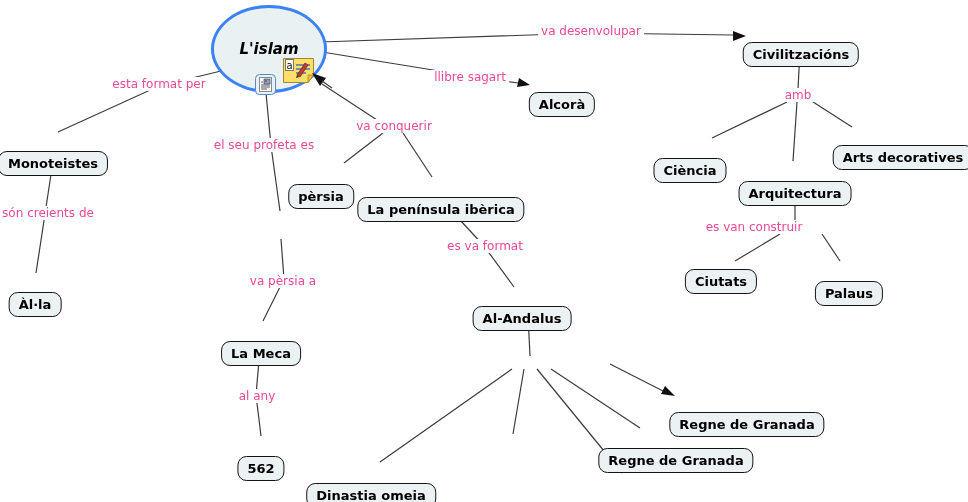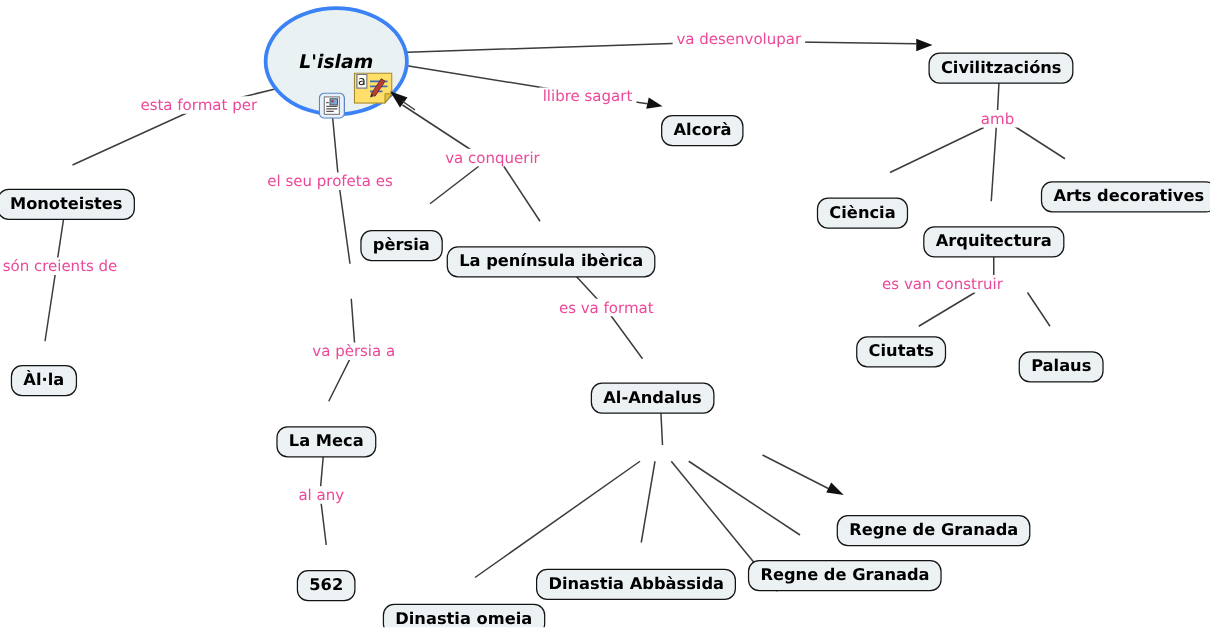--- a/index.html
+++ b/index.html
@@ -95,21 +95,20 @@
   <div class="node" style="left:441px;top:177px">La península ibèrica</div>
   <div class="node" style="left:522px;top:286px">Al-Andalus</div>
   <div class="node" style="left:562px;top:72px">Alcorà</div>
   <div class="node" style="left:801px;top:22px">Civilitzacións</div>
   <div class="node" style="left:690px;top:138px">Ciència</div>
   <div class="node" style="left:795px;top:161px">Arquitectura</div>
   <div class="node" style="left:903px;top:125px">Arts decoratives</div>
   <div class="node" style="left:721px;top:249px">Ciutats</div>
   <div class="node" style="left:849px;top:261px">Palaus</div>
   <div class="node" style="left:371px;top:463px">Dinastia omeia</div>
-  <div class="node" style="left:509px;top:435px">Dinastia Abbàssida</div>
   <div class="node" style="left:676px;top:428px">Regne de Granada</div>
   <div class="node" style="left:747px;top:392px">Regne de Granada</div>
 
   <div class="icon" id="resource-icon">
     <svg width="21" height="21">
       <rect x="0.5" y="0.5" width="20" height="20" rx="4" fill="#e8f1fb" stroke="#5b87c5"></rect>
       <rect x="4.5" y="3.5" width="12" height="14" fill="#ffffff" stroke="#888888"></rect>
       <rect x="9" y="5" width="6" height="5" fill="#7aa7d9" stroke="#444444" stroke-width="0.7"></rect>
       <circle cx="11" cy="7" r="1" fill="#c0392b"></circle>
       <line x1="6" y1="8" x2="8" y2="8" stroke="#555" stroke-width="1"></line>

